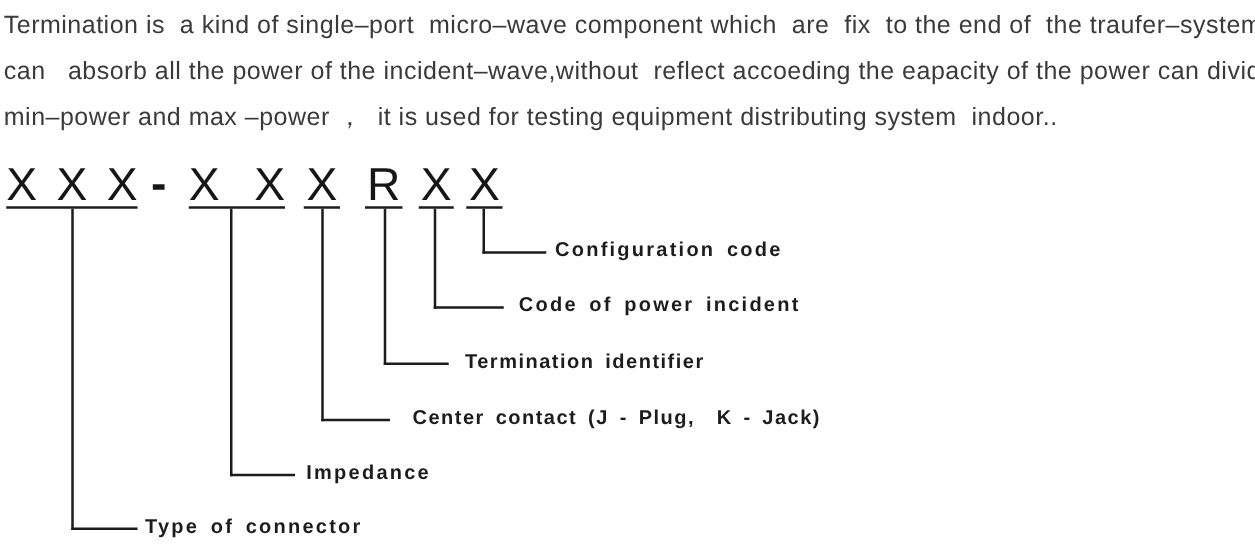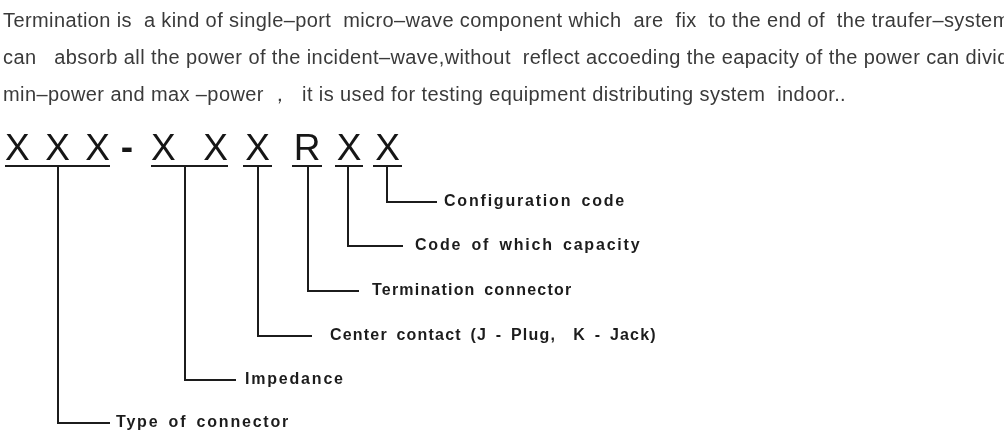--- a/index.html
+++ b/index.html
@@ -151,19 +151,19 @@
   <div class="vline v6"></div>
 
   <div class="hline h1"></div>
   <div class="hline h2"></div>
   <div class="hline h3"></div>
   <div class="hline h4"></div>
   <div class="hline h5"></div>
   <div class="hline h6"></div>
 
   <div class="leader-label lbl6">Configuration code</div>
-  <div class="leader-label lbl5">Code of which capacity</div>
-  <div class="leader-label lbl4">Termination connector</div>
+  <div class="leader-label lbl5">Code of power incident</div>
+  <div class="leader-label lbl4">Termination identifier</div>
   <div class="leader-label lbl3">Center contact (J - Plug,  K - Jack)</div>
   <div class="leader-label lbl2">Impedance</div>
   <div class="leader-label lbl1">Type of connector</div>
 
 </div>
 
 </body></html>

